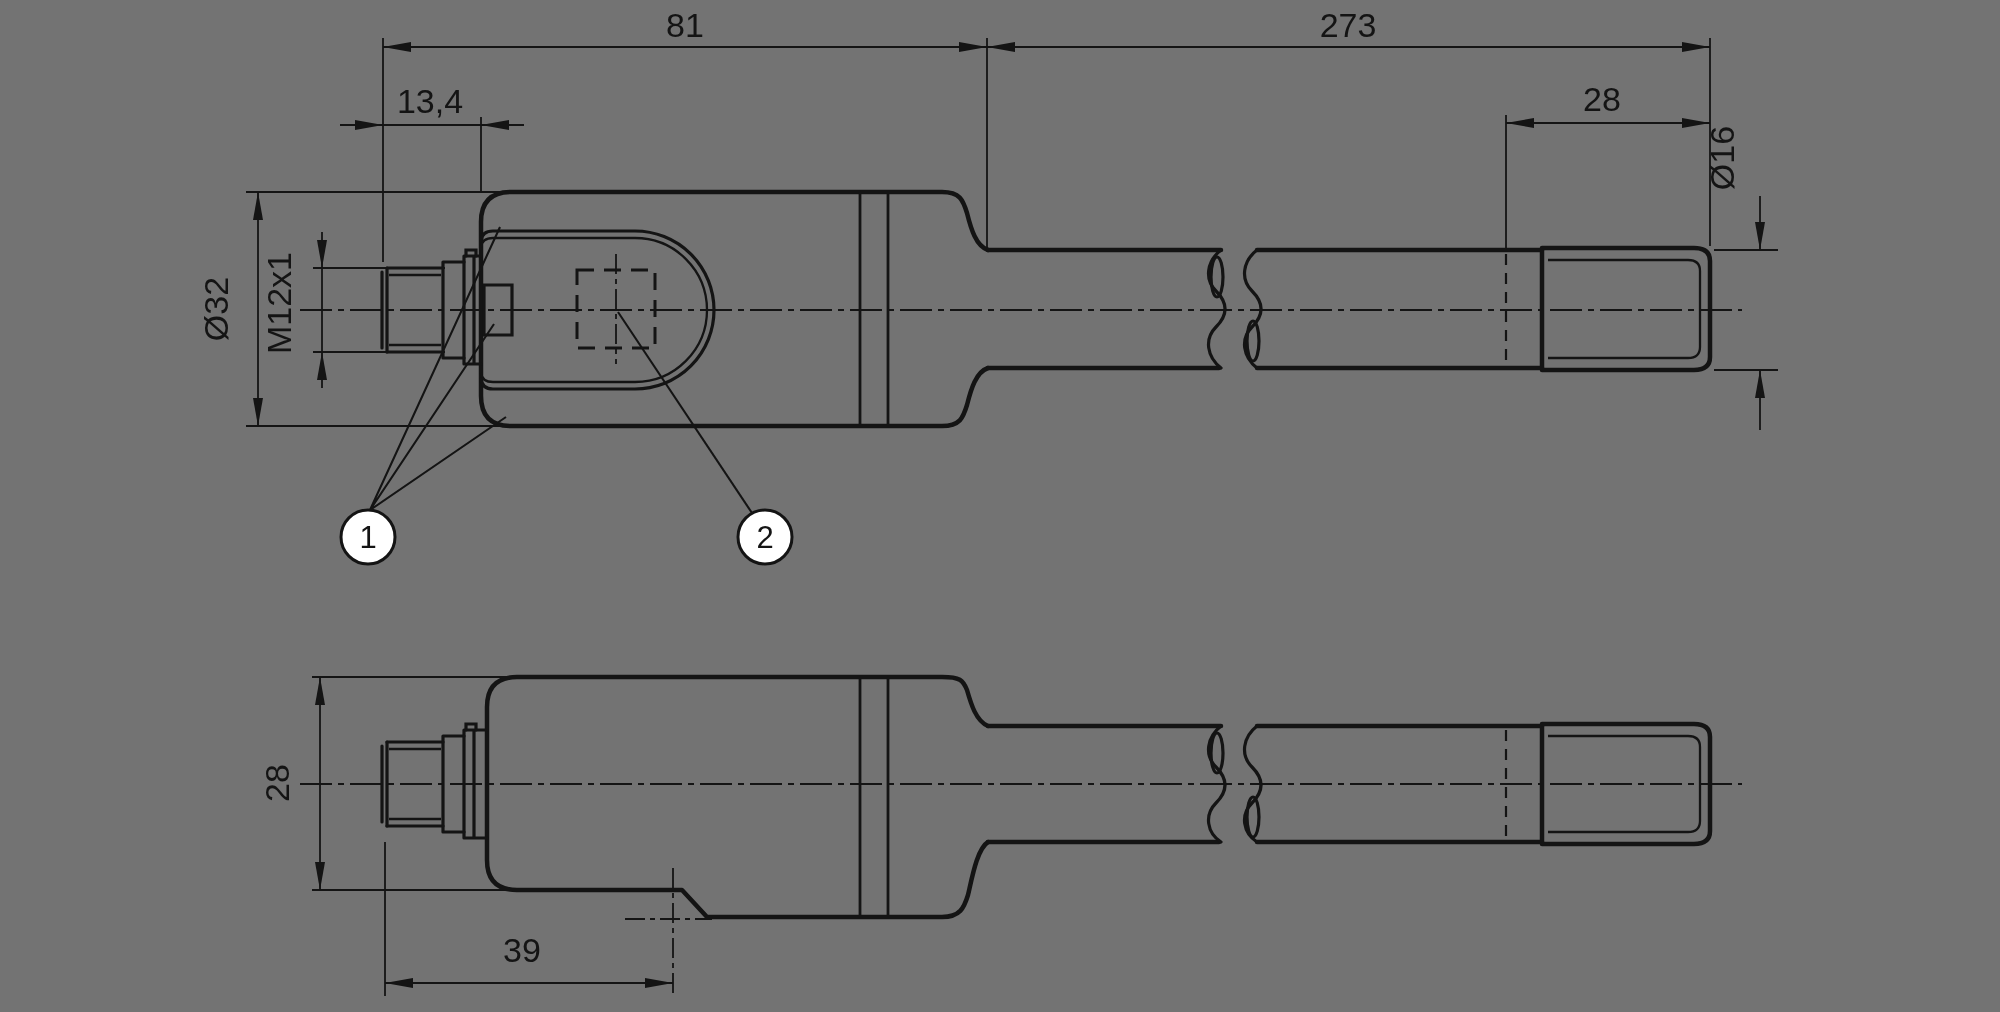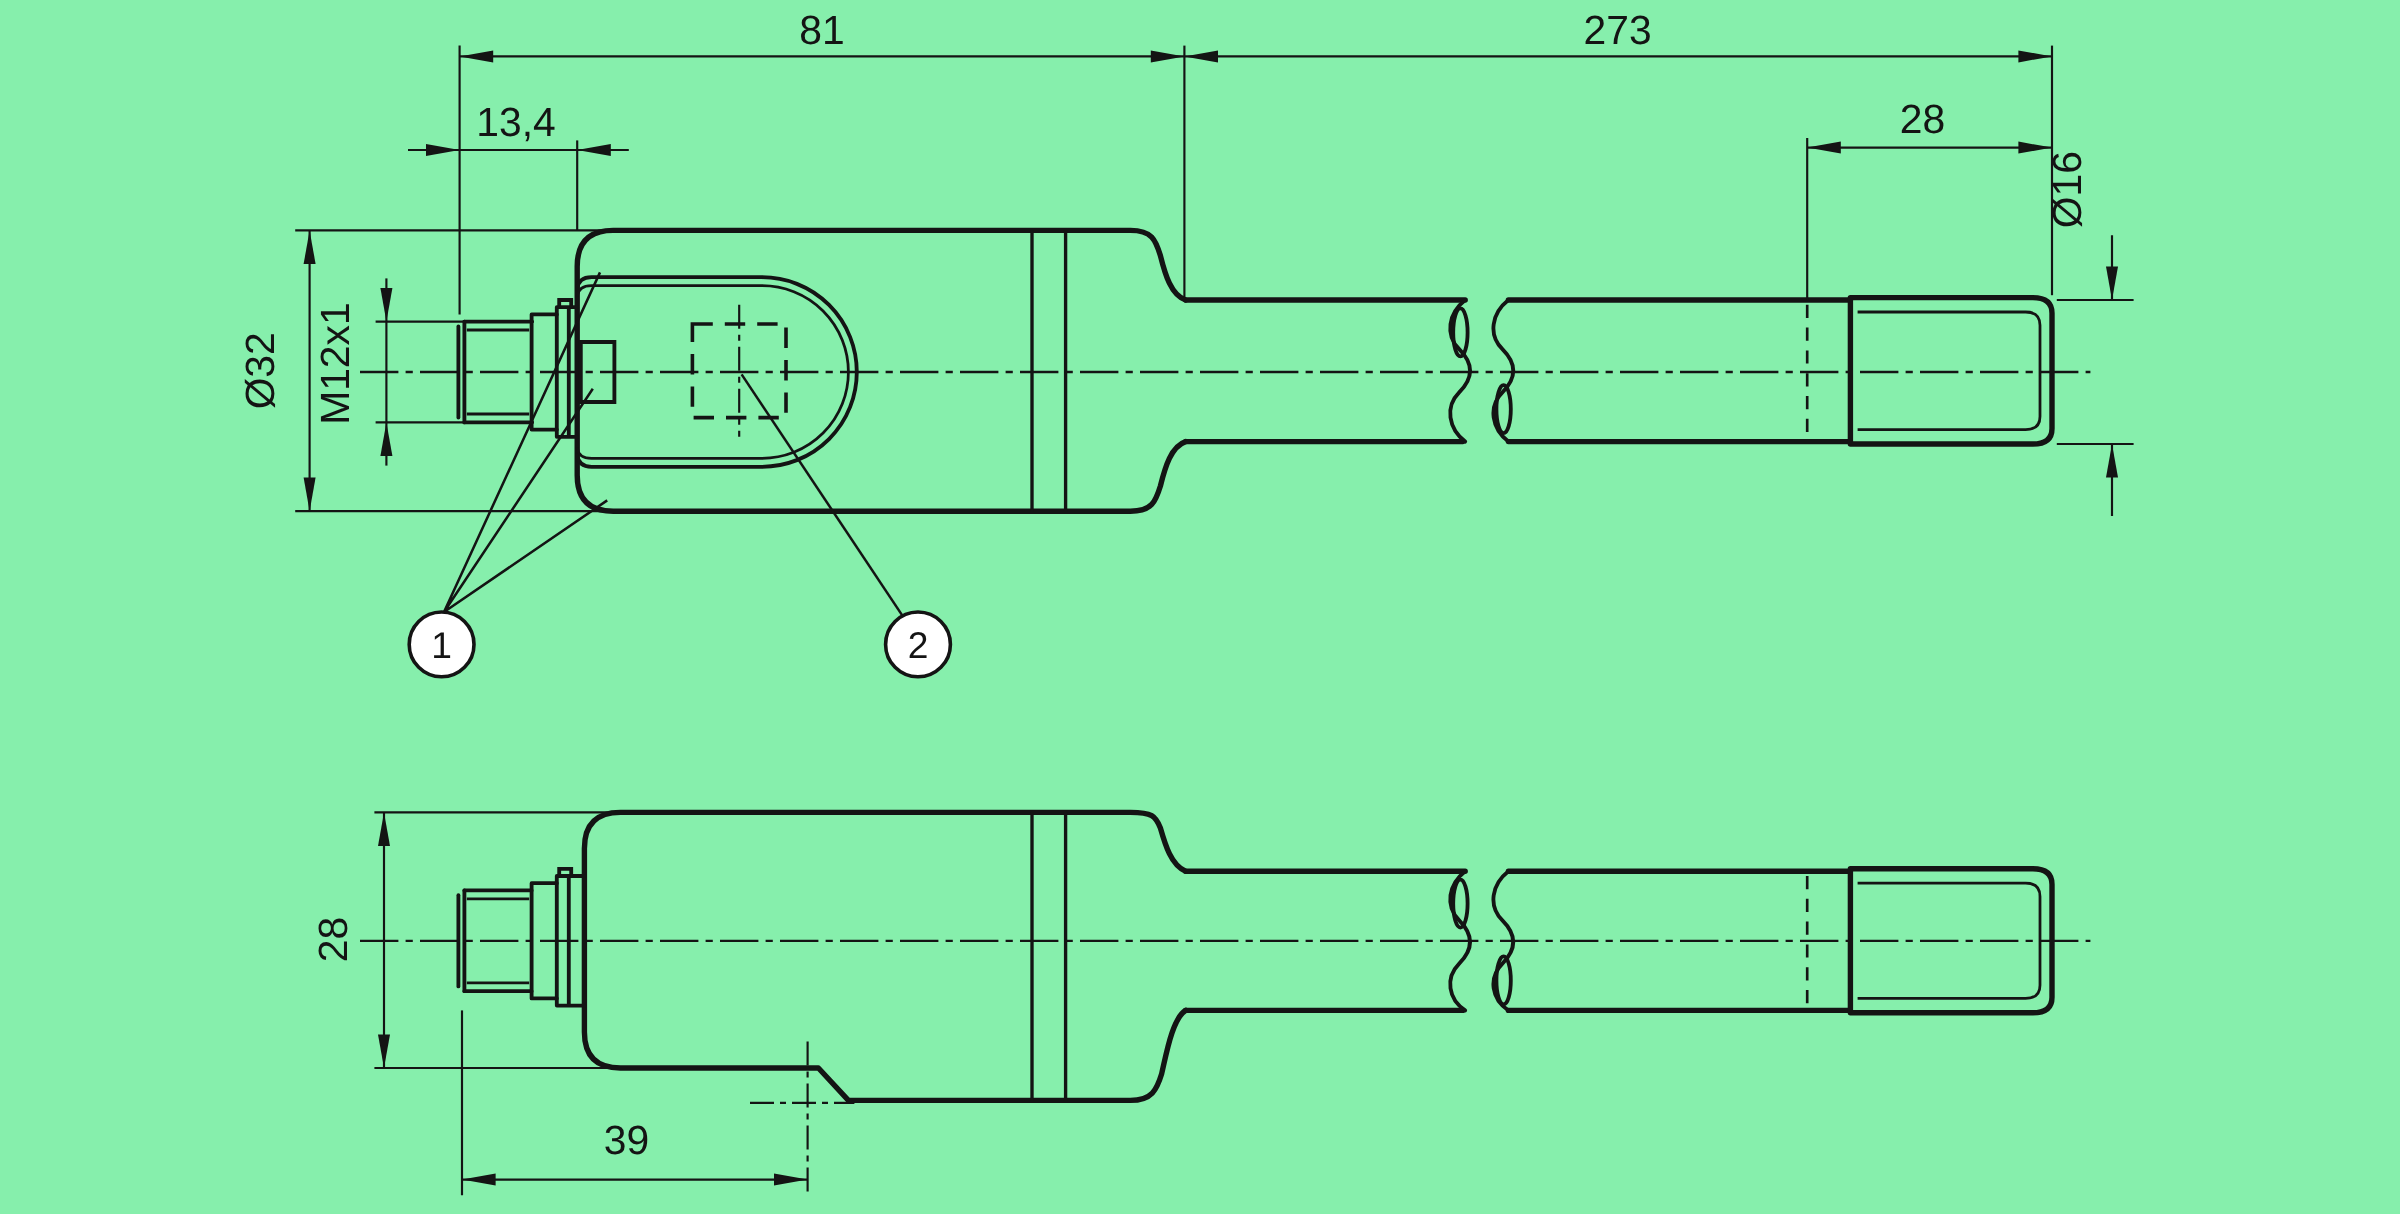--- a/index.html
+++ b/index.html
@@ -1,16 +1,16 @@
 <!DOCTYPE html>
 <html><head>
 <meta charset="utf-8">
 <style>
   html,body{margin:0;padding:0;background:#e8e8e8;}
-  .stage{position:relative;width:2000px;height:1012px;background:#86efac;overflow:hidden;
+  .stage{position:relative;width:2000px;height:1012px;background:#737373;overflow:hidden;
          font-family:"Liberation Sans", sans-serif;}
   svg{position:absolute;left:0;top:0;}
   .outline{fill:none;stroke:#141414;stroke-width:4.5;stroke-linecap:round;stroke-linejoin:round;}
   .outline2{fill:none;stroke:#141414;stroke-width:3.2;stroke-linecap:round;}
   .medium{fill:none;stroke:#141414;stroke-width:2.8;}
   .inner{fill:none;stroke:#141414;stroke-width:2.3;}
   .thin{fill:none;stroke:#141414;stroke-width:1.8;}
   .center{fill:none;stroke:#141414;stroke-width:1.9;stroke-dasharray:32 6 6 6;}
   .hidden-l{fill:none;stroke:#141414;stroke-width:2.2;stroke-dasharray:11 8;}
   .dashsq{fill:none;stroke:#141414;stroke-width:3;stroke-dasharray:17 10;}

